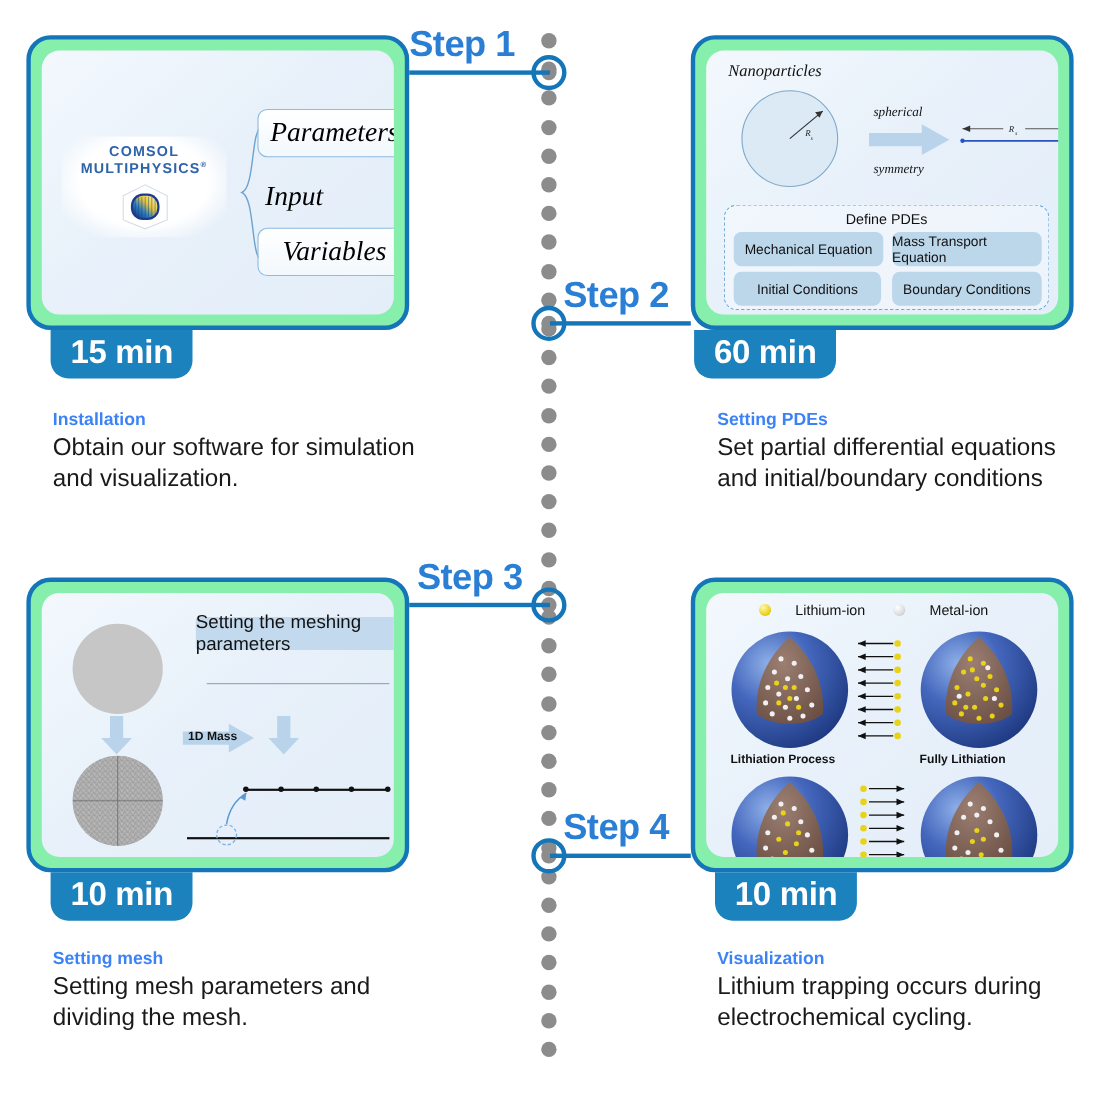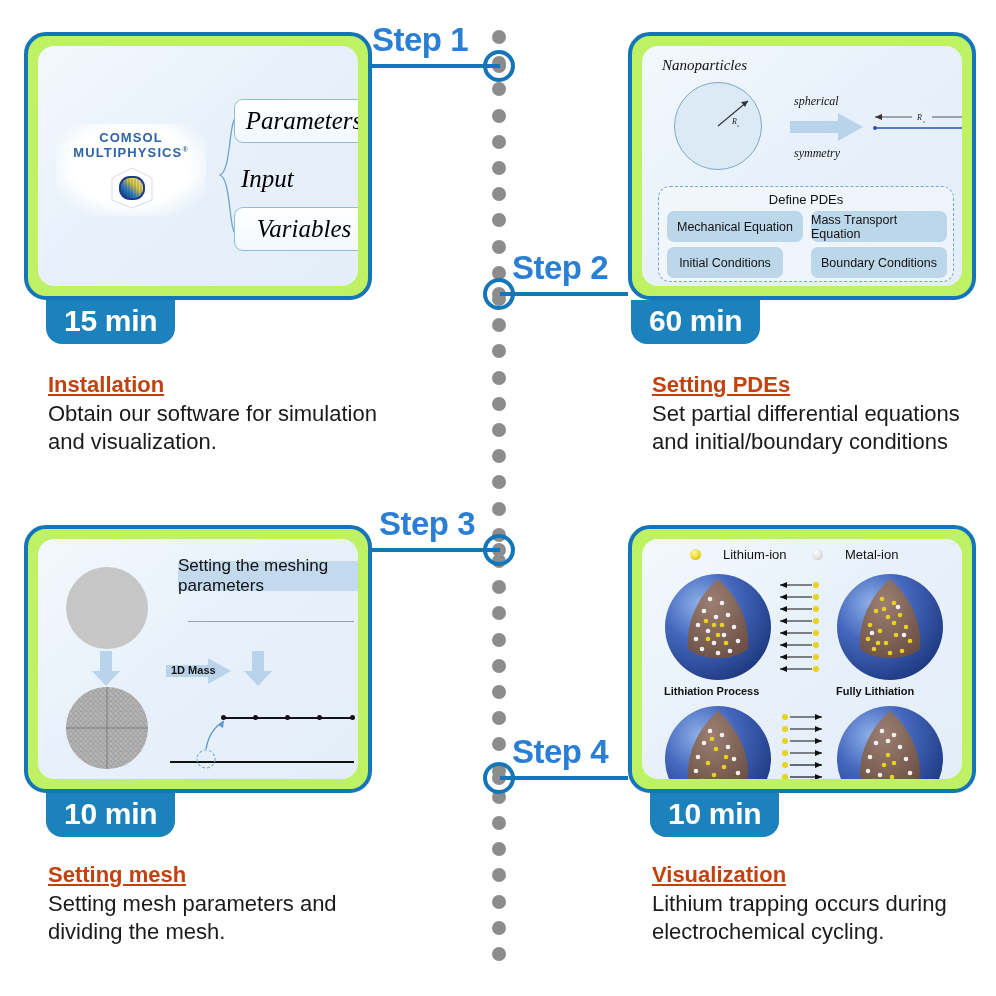--- a/index.html
+++ b/index.html
@@ -41,21 +41,21 @@
     letter-spacing:-0.5px;
     white-space:nowrap;
     text-shadow:0 1px 0 rgba(255,255,255,.6);
   }
 
   
   .card{
     position:absolute;
     border:4px solid #1476b8;
     border-radius:22px;
-    background:#bef264;
+    background:#86efac;
     box-sizing:border-box;
   }
   .card-inner{
     position:absolute;left:10px;top:10px;right:10px;bottom:10px;
     border-radius:16px;
     background:linear-gradient(140deg,#f3f8fd 0%,#e8f1fa 45%,#e4eef9 100%);
     overflow:hidden;
   }
 
   
@@ -68,23 +68,22 @@
     font-size:30px;font-weight:bold;
     display:flex;align-items:center;
     padding:0 18px 3px 18px;
     box-sizing:border-box;
     letter-spacing:-0.3px;
   }
 
   
   .caption{position:absolute;width:330px;}
   .cap-title{
-    font-size:22px;font-weight:bold;color:#c2410c;line-height:1.22;
+    font-size:16px;font-weight:bold;color:#3b82f6;line-height:1.22;
     margin:0 0 1px 0;
-    text-decoration:underline;
   }
   .cap-body{
     font-size:22px;color:#1a1a1a;line-height:1.28;
     margin:0;
   }
 
   
   .comsol-logo{
     position:absolute;left:18px;top:78px;width:150px;height:92px;
     background:radial-gradient(ellipse at 50% 45%,#ffffff 0%,#ffffff 55%,rgba(255,255,255,0) 82%);
@@ -329,21 +328,21 @@
       </svg>
 
       <div class="pde-wrap" style="left:16px;top:140px;width:296px;height:96px;">
         <div class="pde-title">Define PDEs</div>
         <div class="pde-box" style="left:8px;top:24px;width:136px;">
           <span>Mechanical Equation</span>
         </div>
         <div class="pde-box" style="left:152px;top:24px;width:136px;">
           <span>Mass Transport Equation</span>
         </div>
-        <div class="pde-box" style="left:8px;top:60px;width:116px;">
+        <div class="pde-box" style="left:8px;top:60px;width:134px;">
           <span>Initial Conditions</span>
         </div>
         <div class="pde-box" style="left:152px;top:60px;width:136px;">
           <span>Boundary Conditions</span>
         </div>
       </div>
 
     </div>
   </div>
 

